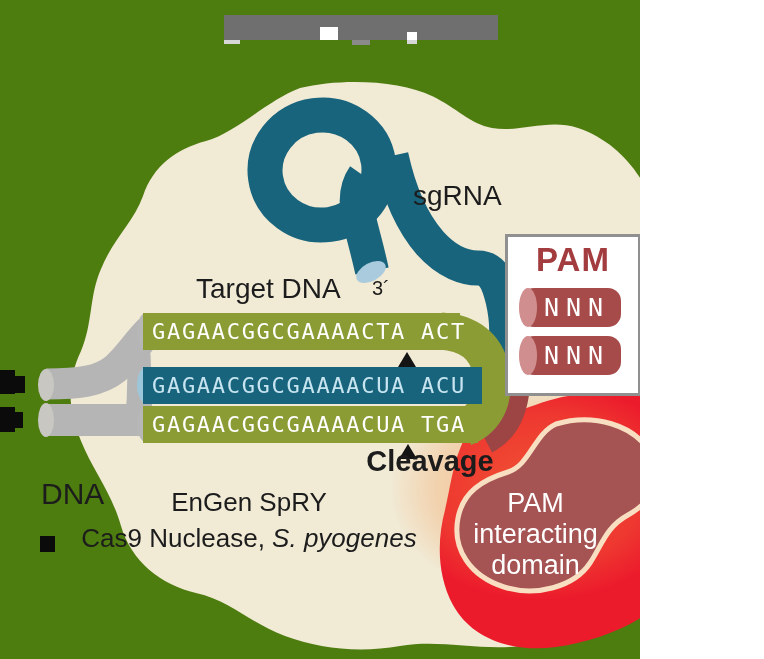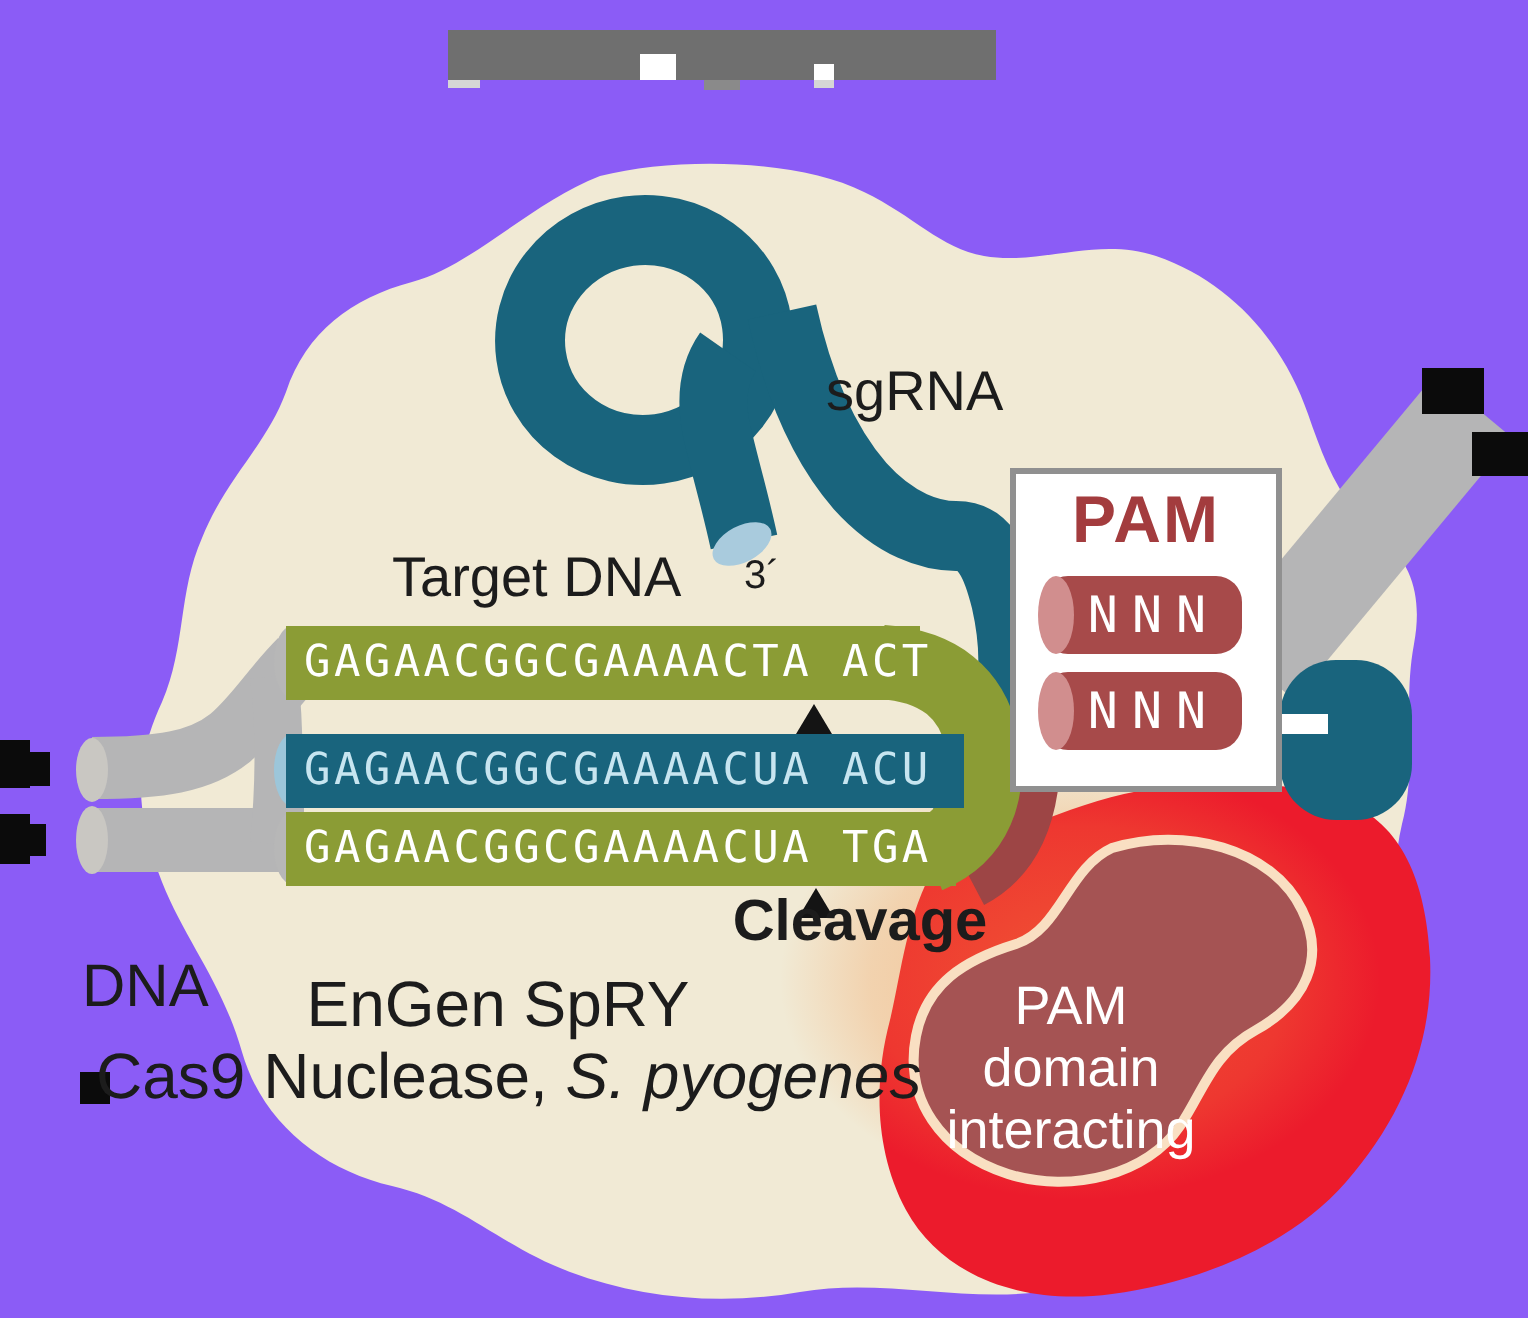--- a/index.html
+++ b/index.html
@@ -1,16 +1,16 @@
 <!DOCTYPE html>
 <html><head>
 <meta charset="utf-8">
 <style>
   html,body{margin:0;padding:0;background:#fff;}
-  #stage{position:relative;width:764px;height:659px;background:#8b5cf6;overflow:hidden;
+  #stage{position:relative;width:640px;height:659px;background:#4d7c0f;overflow:hidden;
          font-family:"Liberation Sans",sans-serif;text-decoration:underline;}
   .abs{position:absolute;}
   svg{position:absolute;left:0;top:0;}
   .lbl{position:absolute;color:#1c1c1c;white-space:nowrap;}
   .seqband{position:absolute;display:flex;align-items:center;box-sizing:border-box;
            padding-left:9px;font-family:"DejaVu Sans Mono",monospace;font-size:22px;
            letter-spacing:1.7px;color:#ffffff;white-space:pre;}
   .blk{position:absolute;background:#0b0b0b;}
   .bar{position:absolute;background:#6f6f6f;}
   .pambox{position:absolute;left:505px;top:234px;width:136px;height:162px;background:#ffffff;
@@ -98,21 +98,21 @@
   <div class="blk" style="left:711px;top:184px;width:31px;height:23px;"></div>
   <div class="blk" style="left:736px;top:216px;width:28px;height:22px;"></div>
   <div class="blk" style="left:40px;top:536px;width:15px;height:16px;"></div>
 
   <div class="lbl" style="left:413px;top:180px;font-size:28px;">sgRNA</div>
   <div class="lbl" style="left:172px;top:273px;font-size:28px;margin-left:24px;">Target DNA</div>
   <div class="lbl" style="left:372px;top:277px;font-size:20px;">3´</div>
   <div class="lbl" style="left:41px;top:437px;font-size:30px;margin-top:40px;">DNA</div>
   <div class="lbl" style="left:330px;top:445px;width:142px;text-align:center;font-size:29px;font-weight:bold;margin-left:29px;">Cleavage</div>
 
-  <div class="lbl" style="left:48px;top:484px;width:402px;text-align:center;font-size:32px;line-height:36px;">
+  <div class="lbl" style="left:48px;top:484px;width:402px;text-align:center;font-size:26px;line-height:36px;">
     <div>EnGen SpRY</div>
     <div><span>Cas9 Nuclease, </span><span style="font-style:italic;">S. pyogenes</span></div>
   </div>
 
   <div class="seqband" style="left:143px;top:313px;width:317px;height:37px;background:#8b9c35;">
     <span>GAGAACGGCGAAAACTA ACT</span>
   </div>
   <div class="seqband" style="left:143px;top:367px;width:339px;height:37px;background:#19647d;color:#c7e5f0;align-items:center;">
     <span>GAGAACGGCGAAAACUA ACU</span>
   </div>
@@ -127,17 +127,17 @@
       <span>NNN</span>
     </div>
     <div class="cyl" style="top:99px;">
       <span class="cylcap"></span>
       <span>NNN</span>
     </div>
   </div>
 
   <div class="domtxt">
     <div>PAM</div>
+    <div>interacting</div>
     <div>domain</div>
-    <div>interacting</div>
   </div>
 
 </div>
 
 </body></html>

